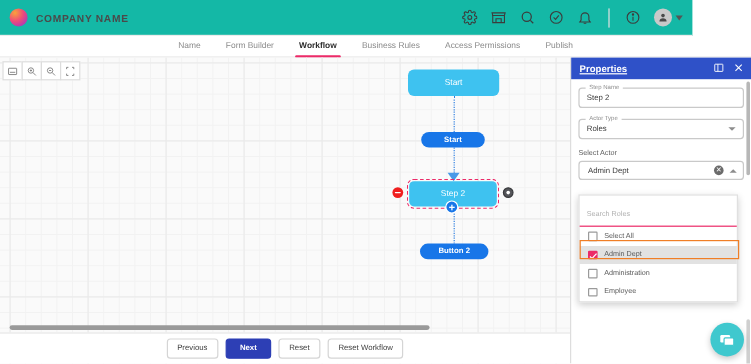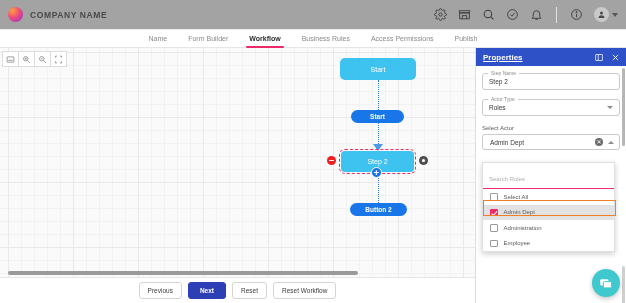--- a/index.html
+++ b/index.html
@@ -6,22 +6,22 @@
   html, body {
     width: 626px; height: 303px;
     font-family: "Liberation Sans", sans-serif;
     background: #ffffff;
     overflow: hidden;
   }
   #app { position: relative; width: 626px; height: 303px; background:#fff; }
 
   
   .topbar {
-    position: absolute; top:0; left:0; width:626px; height:30px;
-    background:#a3a3a3; border-bottom:1px solid #ececec;
+    position: absolute; top:0; left:0; width:577px; height:30px;
+    background:#14b8a6; border-bottom:1px solid #ececec;
     display:flex; align-items:center;
   }
   .brand { display:flex; align-items:center; gap:7px; padding-left:8px; }
   .logo {
     width:15px; height:15px; border-radius:50%;
     background: radial-gradient(circle at 30% 25%, #f9a23a 0%, #ef4b7a 45%, #b43bb0 78%, #7b2fa8 100%);
   }
   .brand-name {
     font-size:8.5px; font-weight:bold; letter-spacing:.6px; color:#4a4a4a;
   }

